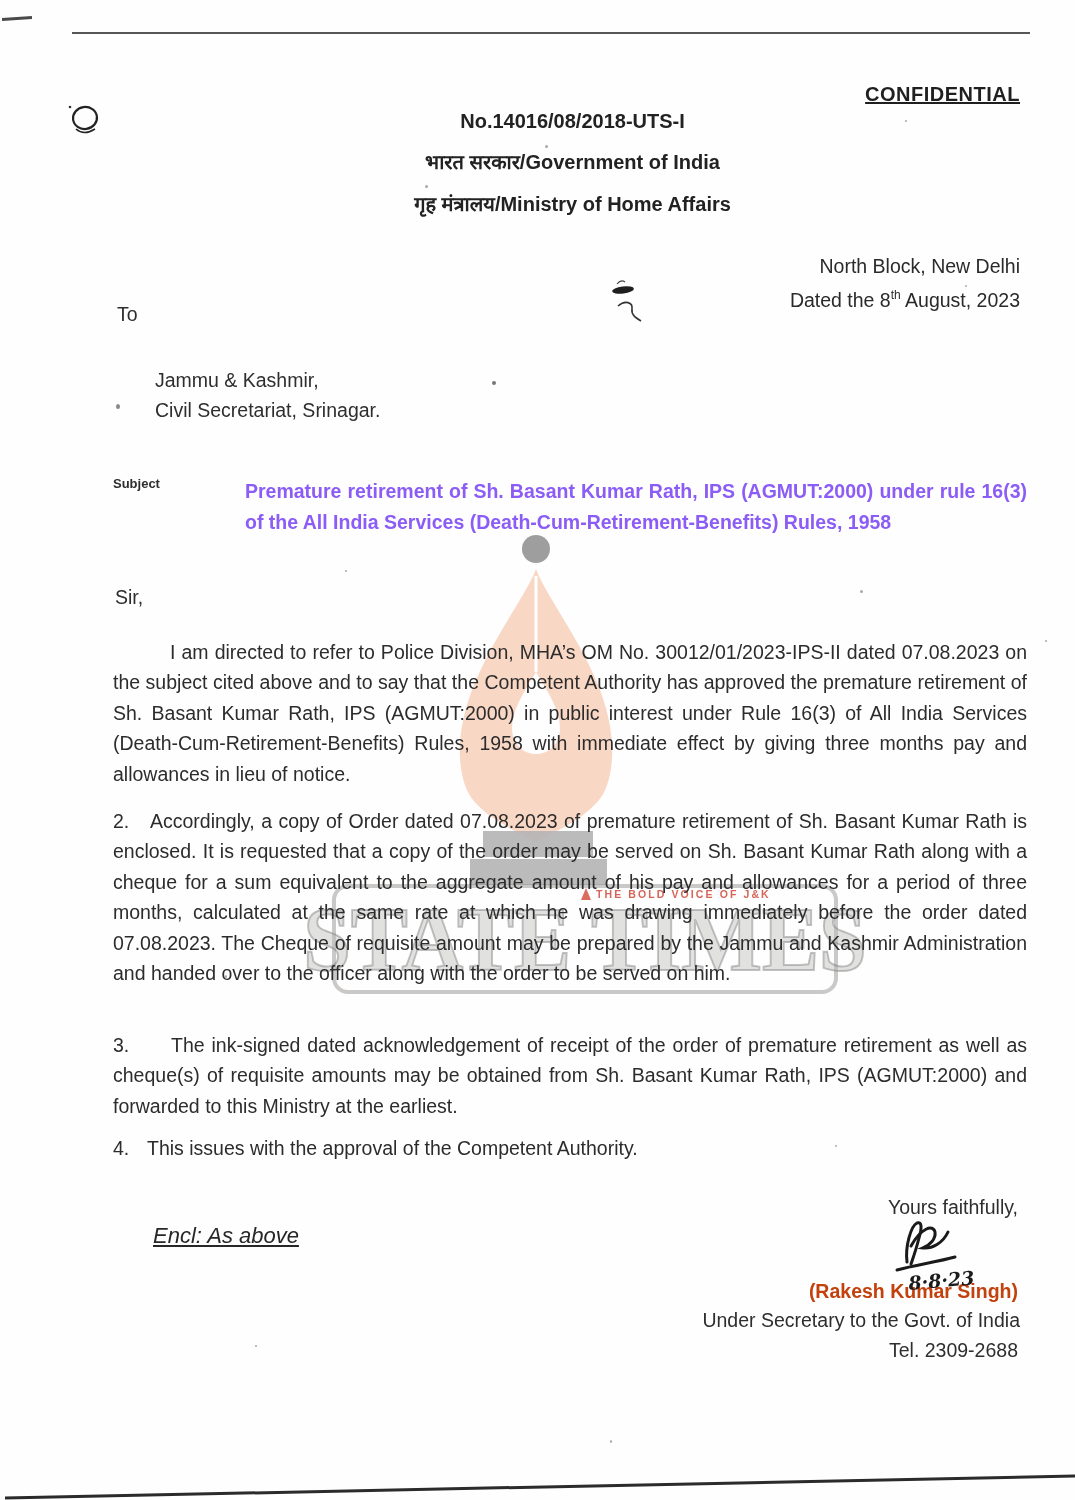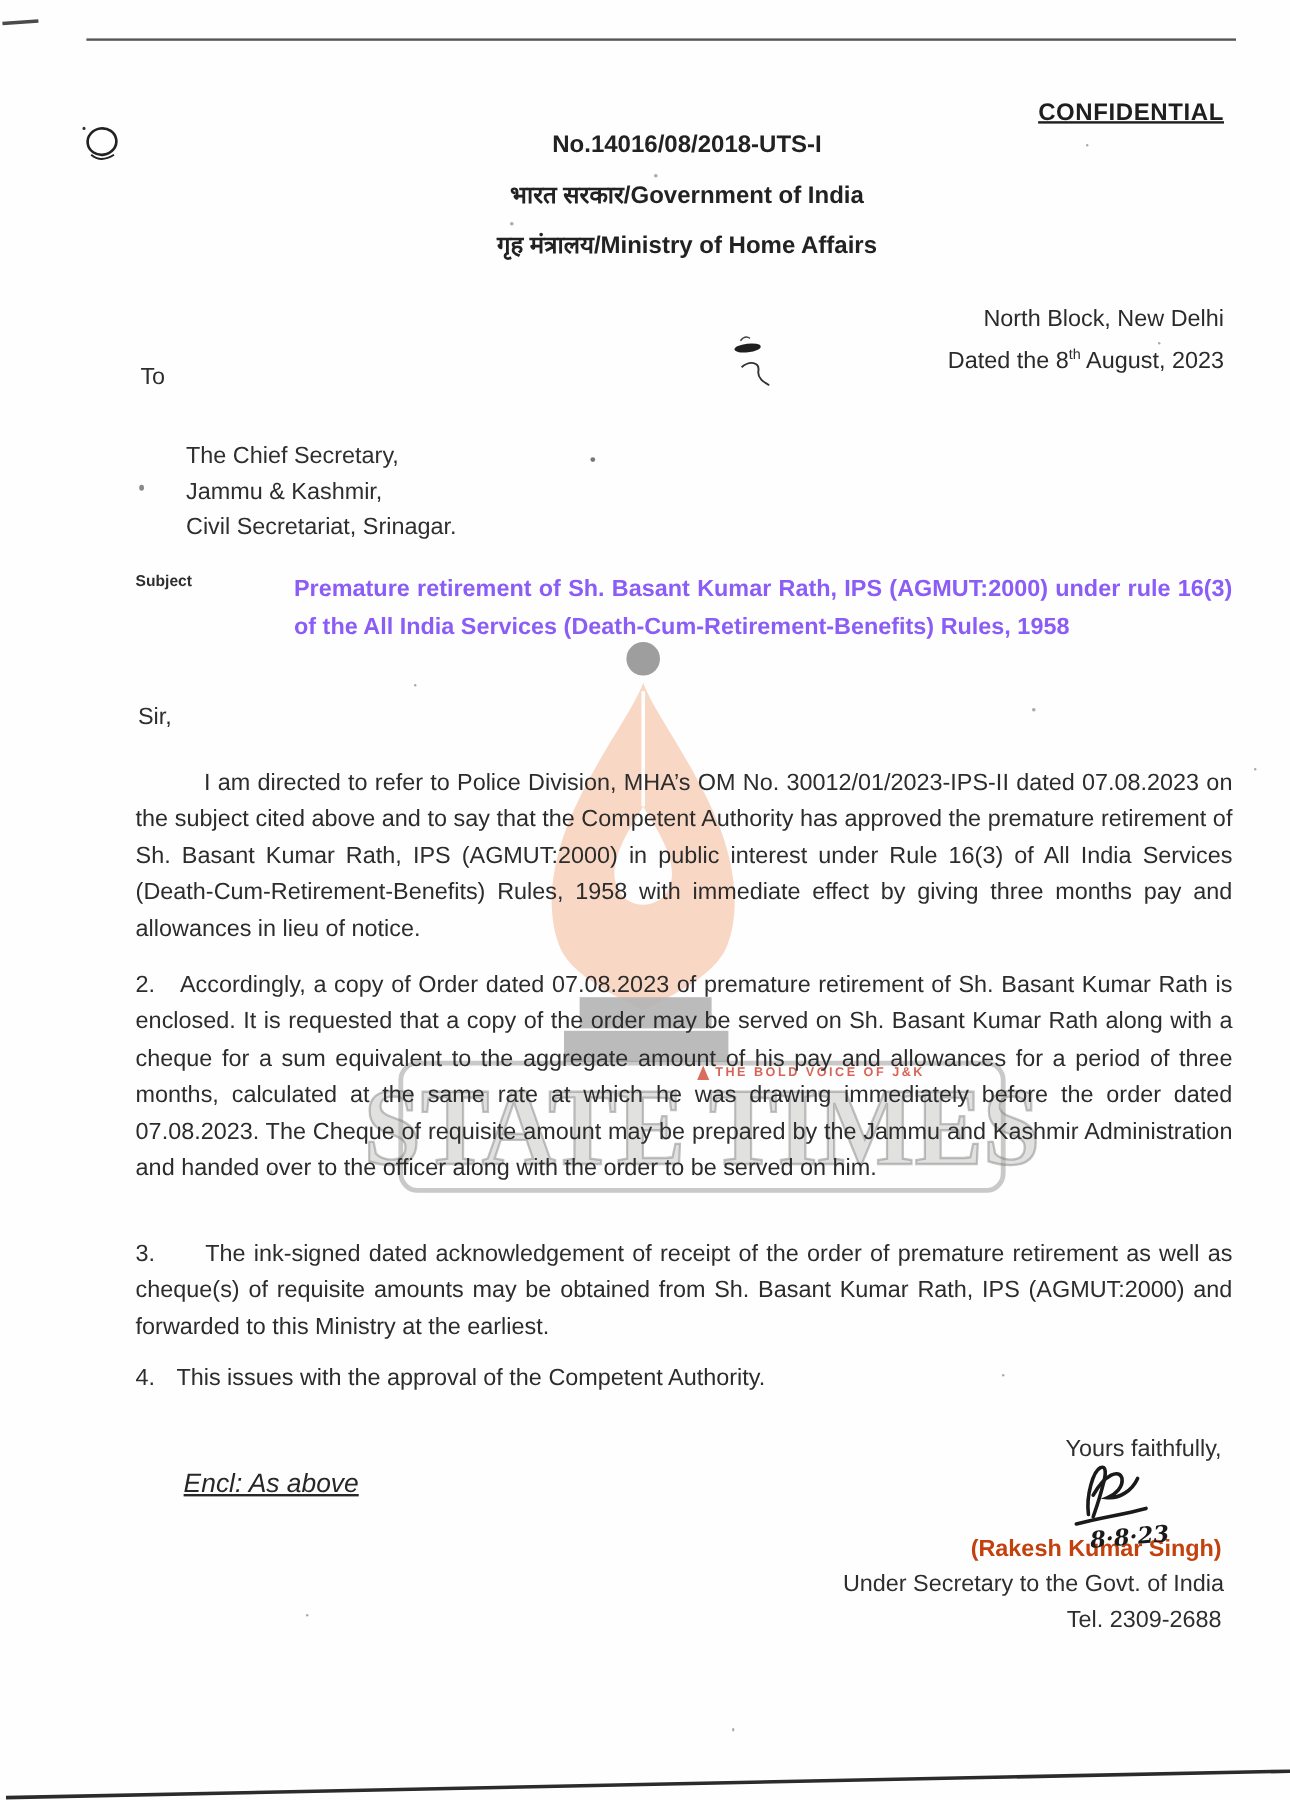--- a/index.html
+++ b/index.html
@@ -151,21 +151,20 @@
     <div class="line">गृह मंत्रालय/Ministry of Home Affairs</div>
   </div>
 
   <div class="abs txt place-date">
     <div>North Block, New Delhi</div>
     <div><span>Dated the 8</span><sup>th</sup><span> August, 2023</span></div>
   </div>
 
   <div class="abs txt to">To</div>
   <div class="abs txt addressee">
-    <div>The Chief Secretary,</div>
     <div>Jammu &amp; Kashmir,</div>
     <div>Civil Secretariat, Srinagar.</div>
   </div>
 
   <div class="abs subject-row">
     <span class="subject-label">Subject</span>
     <span class="subject-text">Premature retirement of Sh. Basant Kumar Rath, IPS (AGMUT:2000) under rule 16(3) of the All India Services (Death-Cum-Retirement-Benefits) Rules, 1958</span>
   </div>
 
   <div class="abs txt sir">Sir,</div>

